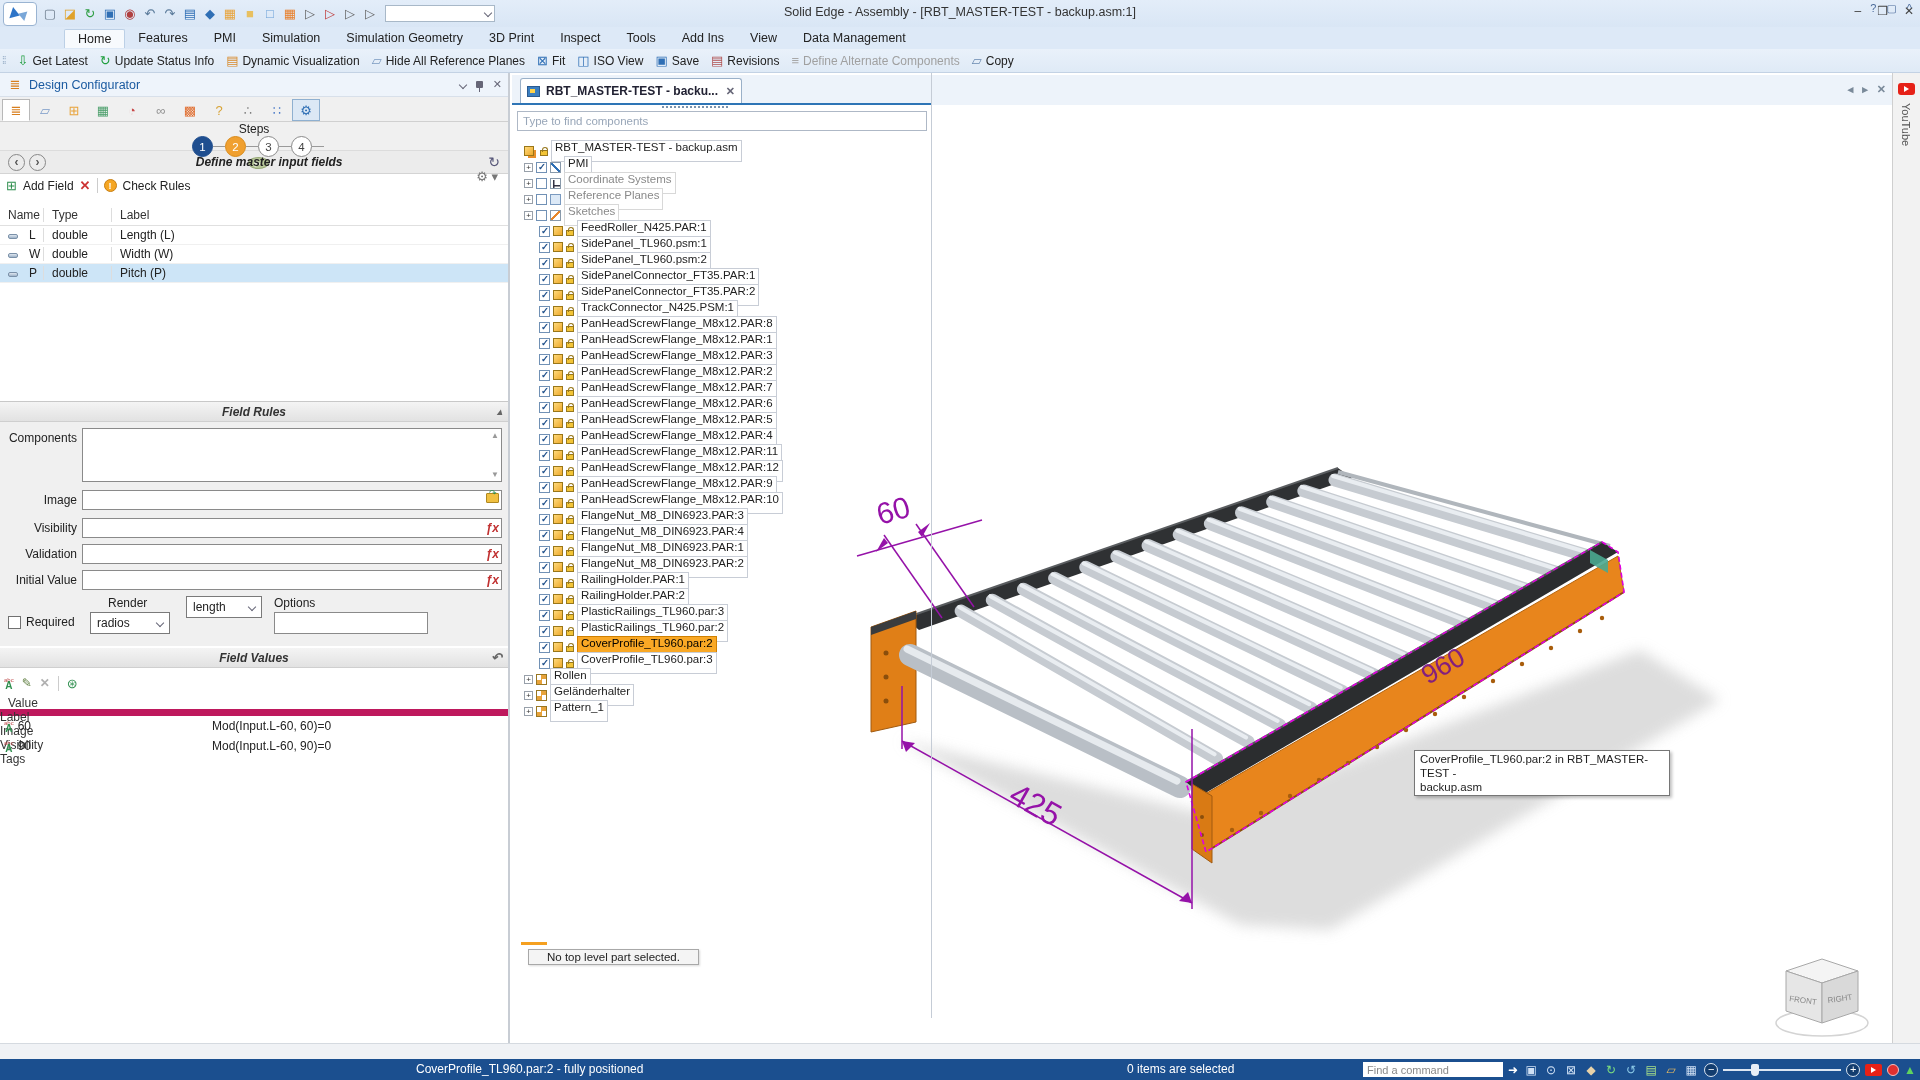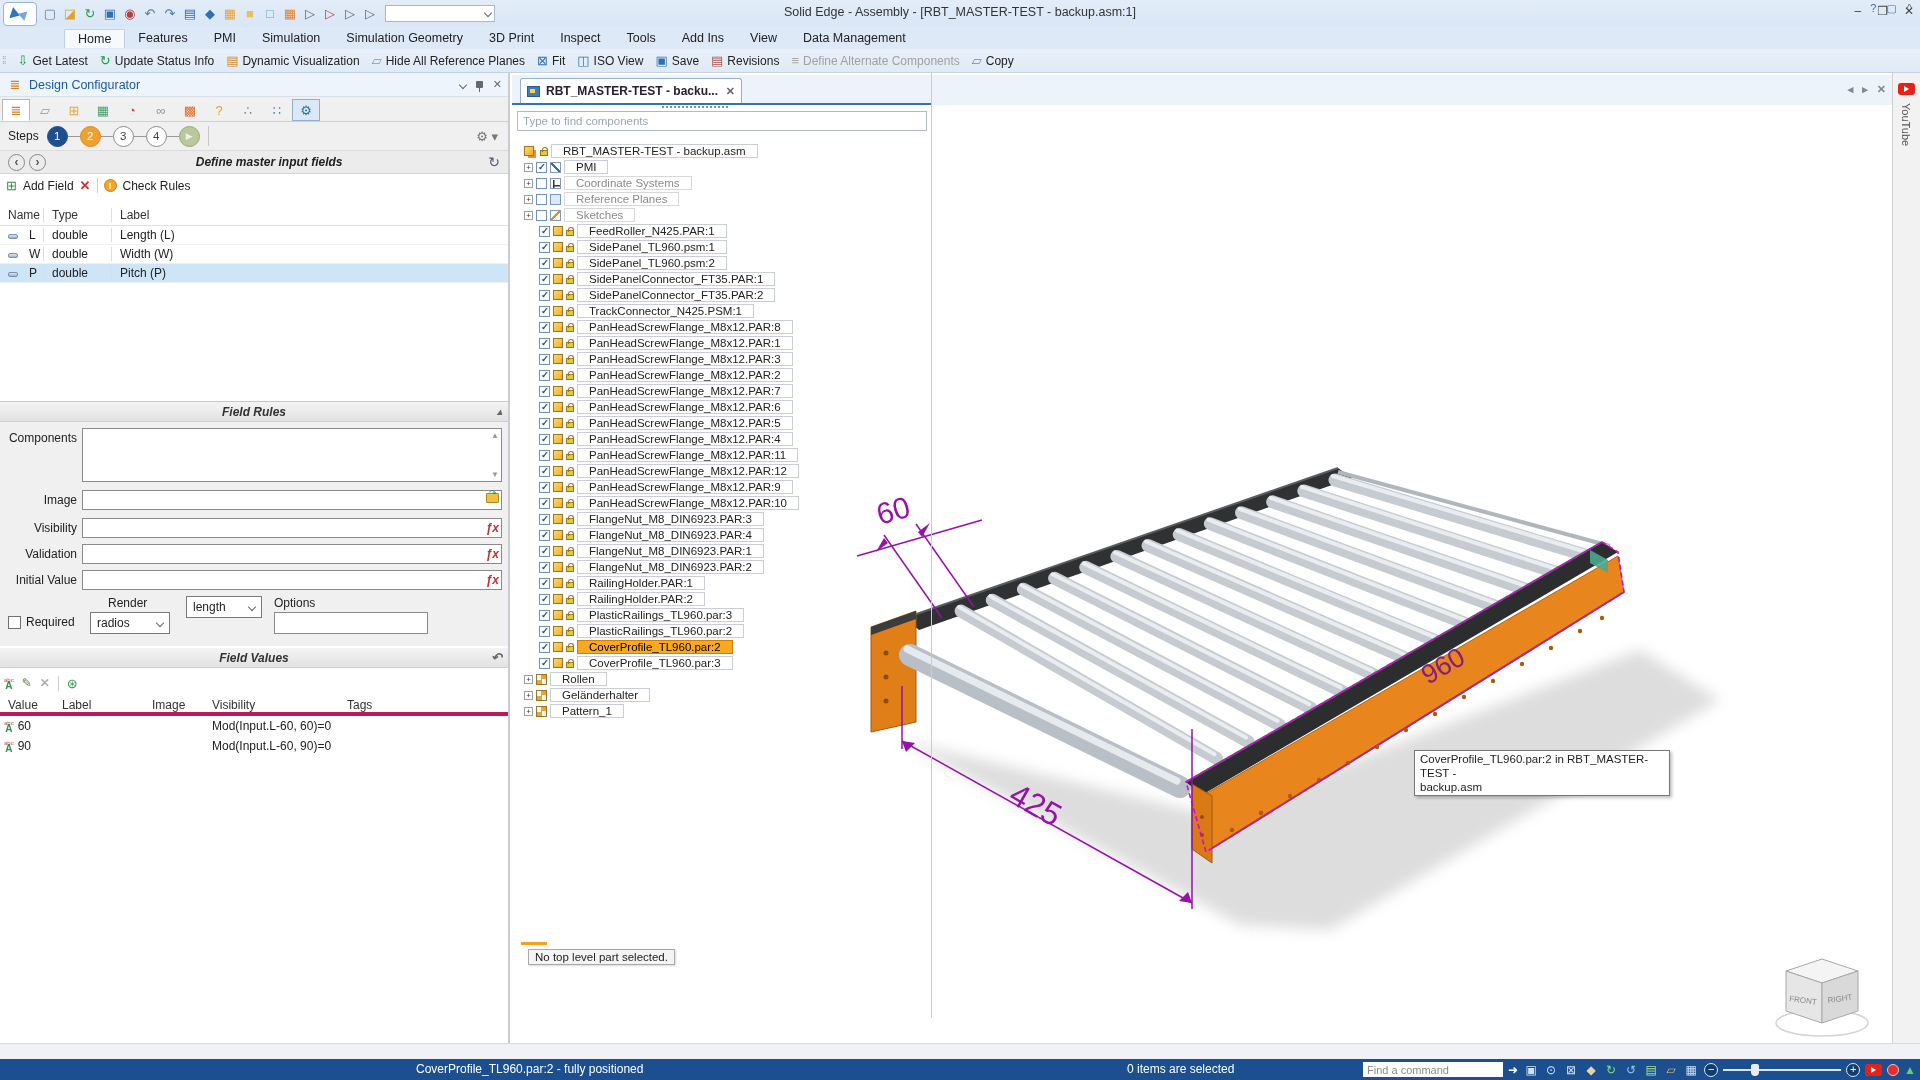--- a/index.html
+++ b/index.html
@@ -41,21 +41,21 @@
   .dc-head { height:24px; background:#eef4fb; display:flex; align-items:center; padding:0 6px; border-bottom:1px solid #d8e0ea; }
   .dc-head .ttl { color:#1a5aa0; font-size:12.5px; margin-left:5px; flex:1; }
   .dc-head-icos { display:flex; align-items:center; gap:10px; color:#667; }
   .chev { width:6px; height:6px; border-right:1.6px solid #667; border-bottom:1.6px solid #667; transform:rotate(45deg); display:inline-block; }
   .pin { width:7px; height:7px; background:#667; border-radius:1px; position:relative; display:inline-block; }
   .pin::after { content:""; position:absolute; left:3px; top:7px; width:1.5px; height:4px; background:#667; }
   .dc-tabs { height:25px; background:#f0f0f0; border-bottom:1px solid #d0d0d0; display:flex; align-items:flex-end; gap:1px; padding-left:2px; }
   .dct { width:28px; height:22px; display:flex; align-items:center; justify-content:center; font-size:13px; cursor:default; }
   .dct.active { background:#fff; border:1px solid #b8b8b8; border-bottom:1px solid #fff; }
   .dct.pressed { background:#dce8f5; border:1px solid #8fb0d0; }
-  .dc-steps { height:28px; background:#f0f0f0; display:flex; align-items:center; padding-left:8px; }
+  .dc-steps { height:28px; background:#f0f0f0; display:flex; align-items:center; padding-left:8px;flex-direction:column; }
   .dc-steps .lbl { margin-right:8px; }
   .stepc { width:21px; height:21px; border-radius:50%; border:1px solid #8a8a8a; background:#fff; color:#444; font-size:11.5px; display:flex; align-items:center; justify-content:center; }
   .stepc.s-blue { background:#1f4e8f; border-color:#1f4e8f; color:#fff; }
   .stepc.s-orange { background:#f0a030; border-color:#d88a1a; color:#fff; }
   .stepline { width:12px; height:0; border-top:1.5px solid #9a9a9a; }
   .playc { width:21px; height:21px; border-radius:50%; background:#b9c99b; border:1px solid #97a877; color:#eef3e2; font-size:9px; display:flex; align-items:center; justify-content:center; }
   .steps-sep { width:1px; height:20px; background:#c8c8c8; margin:0 8px; }
   .steps-gear { margin-left:auto; margin-right:10px; color:#777; font-size:13px; }
   .dc-nav { height:24px; background:#ececec; border-top:1px solid #dcdcdc; border-bottom:1px solid #d4d4d4; display:flex; align-items:center; padding:0 8px; }
   .navc { width:17px; height:17px; border-radius:50%; border:1.4px solid #888; color:#555; font-size:12px; font-weight:bold; display:flex; align-items:center; justify-content:center; margin-right:4px; }
@@ -87,21 +87,21 @@
   .ta .sarr { position:absolute; right:2px; font-size:8px; color:#999; }
   .folder-ico { width:13px; height:10px; background:#f0c040; border:1px solid #b08820; border-radius:1px; position:relative; }
   .folder-ico::after { content:"↷"; position:absolute; left:2px; top:-6px; color:#2f8f4e; font-size:9px; }
   .cb13 { width:13px; height:13px; border:1px solid #707070; background:#fff; display:inline-block; }
   .selbox { background:#fff; border:1px solid #7a7a7a; height:22px; display:flex; align-items:center; padding:0 6px; justify-content:space-between; }
   .fv-toolbar { position:absolute; top:599px; left:4px; display:flex; align-items:center; gap:8px; height:22px; }
   .abcA { display:inline-flex; flex-direction:column; align-items:center; line-height:5px; }
   .abcA i { font-size:6px; color:#c05050; font-style:normal; }
   .abcA b { font-size:10px; color:#2f8f4e; }
   .vtable { position:absolute; left:0; top:623px; width:508px; }
-  .vhead { display:flex; height:20px; align-items:flex-end; border-bottom:4px solid #be185d; color:#333; }
+  .vhead { display:flex; height:20px; align-items:flex-start; border-bottom:7px solid #be185d; color:#333;flex-direction:column; }
   .vc1 { width:62px; padding-left:8px; }
   .vc2 { width:90px; }
   .vc3 { width:60px; }
   .vc4 { width:135px; }
   .vc5 { flex:1; }
   .vrow { display:flex; height:20px; align-items:center; }
   .vrow .vval { display:flex; align-items:center; gap:4px; width:62px; padding-left:4px; }
 
   
   .tabbar { position:absolute; left:512px; right:28px; top:2px; height:30px; background:#edf3fa;font-weight:bold; }
@@ -127,26 +127,26 @@
   .picon { width:10px; height:10px; background:linear-gradient(135deg,#ffd97a,#eda92c); border:1px solid #9a7718; flex:none; }
   .ricon { width:10px; height:10px; background:linear-gradient(135deg,#ffd97a,#eda92c); border:1px solid #9a7718; box-shadow:3px 3px 0 -1px #e8902a; margin-right:3px; flex:none; }
   .lock { width:8px; height:6px; background:#f2c437; border:1px solid #97781e; position:relative; margin-top:3px; flex:none; }
   .lock::before { content:""; position:absolute; left:1px; top:-4px; width:4px; height:4px; border:1px solid #97781e; border-bottom:none; border-radius:3px 3px 0 0; }
   .ticon { width:11px; height:11px; border:1px solid #8899aa; background:#fff; flex:none; }
   .ticon-pmi { background:linear-gradient(45deg,transparent 44%,#2f6fb5 44%,#2f6fb5 58%,transparent 58%),#fff; }
   .ticon-coord { background:linear-gradient(#334 0 0) left 2px top 1px/1.5px 8px no-repeat, linear-gradient(#334 0 0) left 2px bottom 1px/8px 1.5px no-repeat,#fff; }
   .ticon-plane { background:#dce9f7; border-color:#7a9ac0; }
   .ticon-sketch { background:linear-gradient(135deg,transparent 40%,#e8872a 40%,#e8872a 60%,transparent 60%),#fff; }
   .gicon { width:11px; height:11px; border:1px solid #997722; background:conic-gradient(#e8a33a 0 25%,#fff 0 50%,#e8a33a 0 75%,#fff 0); flex:none; }
-  .tlabel { border:1px solid #c8cdd6; background:#fff; padding:0 11px; height:14px; line-height:13px; white-space:nowrap; }
+  .tlabel { border:1px solid #c8cdd6; background:#fff; padding:0 3px; height:22px; line-height:13px; white-space:nowrap; }
   .tlabel.grayed { color:#8a8a8a; border-color:#d8d8d8; }
   .tlabel.sel { background:#f9a825; border-color:#d08000; color:#000; }
 
   
-  .vpmsg { position:absolute; left:528px; top:876px; background:#f4f4f4; border:1px solid #a8a8a8; font-size:11.5px; color:#222; padding:1px 6px; box-shadow:1px 1px 2px rgba(0,0,0,.15); }
+  .vpmsg { position:absolute; left:528px; top:876px; background:#f4f4f4; border:1px solid #a8a8a8; font-size:11.5px; color:#222; padding:1px 18px; box-shadow:1px 1px 2px rgba(0,0,0,.15); }
   .vpmsg-accent { position:absolute; left:521px; top:869px; width:26px; height:3px; background:#f5a020; }
 
   
   .tooltip { position:absolute; left:1414px; top:677px; width:256px; background:#fff; border:1px solid #767676; box-shadow:2px 2px 3px rgba(0,0,0,.25); font-size:11.5px; color:#222; padding:1px 5px; line-height:14px; }
 
   
   .rightstrip { position:absolute; right:0; top:0; width:28px; height:970px; background:#f2f2f2; border-left:1px solid #cfcfcf; }
   .yt-ico { position:absolute; left:5px; top:10px; width:17px; height:12px; background:#e62117; border-radius:3px; }
   .yt-ico::after { content:""; position:absolute; left:6px; top:3px; border-left:5px solid #fff; border-top:3px solid transparent; border-bottom:3px solid transparent; }
   .yt-label { position:absolute; left:7px; top:30px; writing-mode:vertical-rl; font-size:11px; color:#555; }

